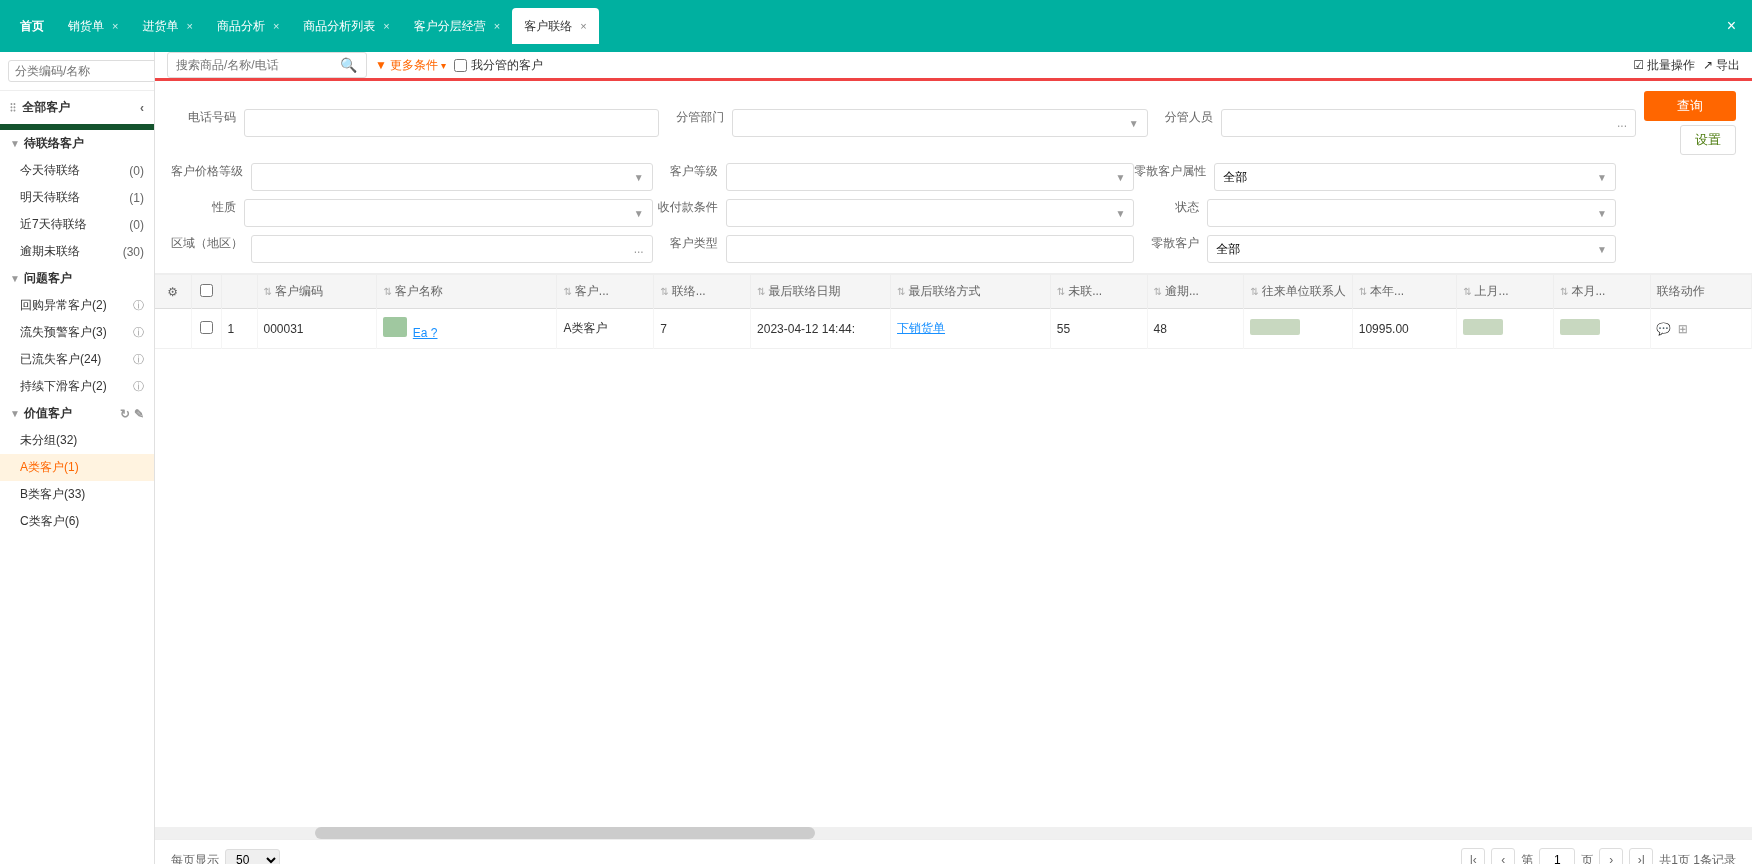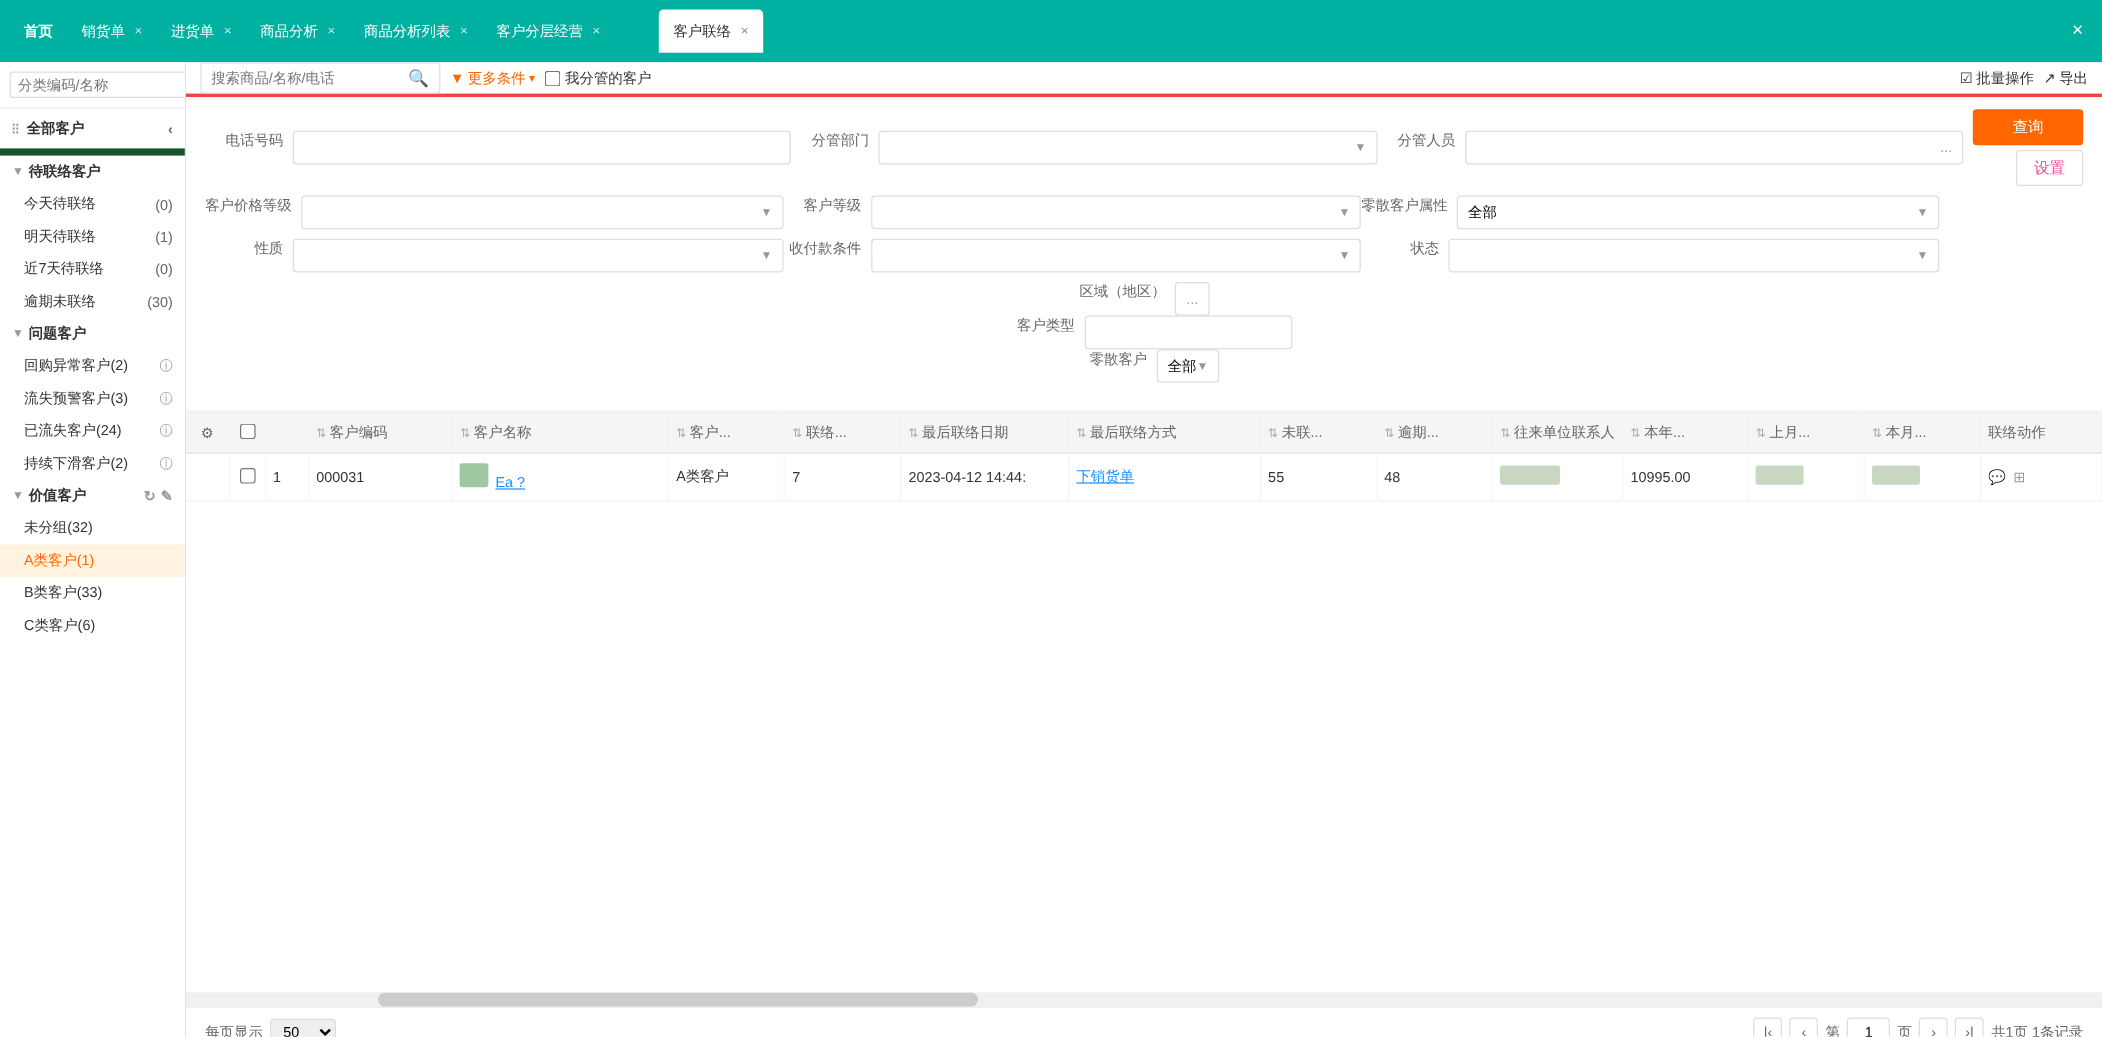--- a/index.html
+++ b/index.html
@@ -28,21 +28,20 @@
     .nav-tab.home { font-weight: bold; }
     .nav-tab .close-x {
       font-size: 11px;
       opacity: 0.8;
       margin-left: 4px;
     }
     .nav-tab.active {
       background: #fff;
       color: #333;
       border-radius: 4px 4px 0 0;
-      margin-left: 37px;
     }
     .nav-tab.active .close-x { color: #666; }
     .top-nav-right {
       margin-left: auto;
       color: #fff;
       font-size: 16px;
       cursor: pointer;
       padding: 0 8px;
     }
 
@@ -188,21 +187,21 @@
       background: #fff;
       padding: 10px 16px;
       border-bottom: 1px solid #eee;
     }
     .filter-row {
       display: flex;
       align-items: center;
       gap: 0;
       margin-bottom: 8px;
     }
-    .filter-row:last-child { margin-bottom: 13px; flex-direction: column; }
+    .filter-row:last-child { margin-bottom: 0; }
     .filter-cell {
       display: flex;
       gap: 8px;
       flex: 1;
       min-width: 0;
     }
     .filter-label {
       color: #666;
       white-space: nowrap;
       min-width: 65px;
@@ -234,21 +233,21 @@
       background: #ff6600;
       color: #fff;
       border: none;
       border-radius: 3px;
       padding: 6px 18px;
       cursor: pointer;
       font-size: 13px;
     }
     .settings-btn {
       background: #fff;
-      color: #ec4899;
+      color: #4d7c0f;
       border: 1px solid #ddd;
       border-radius: 3px;
       padding: 5px 14px;
       cursor: pointer;
       font-size: 13px;
       margin-left: 36px;
     }
     .filter-actions {
       display: flex;
       flex-direction: column;

